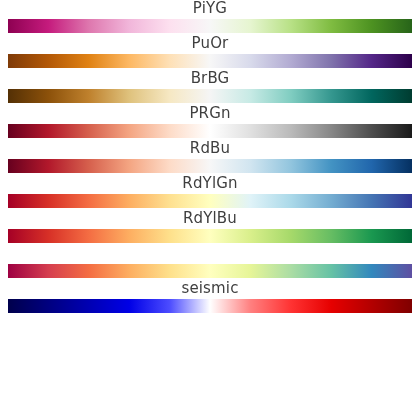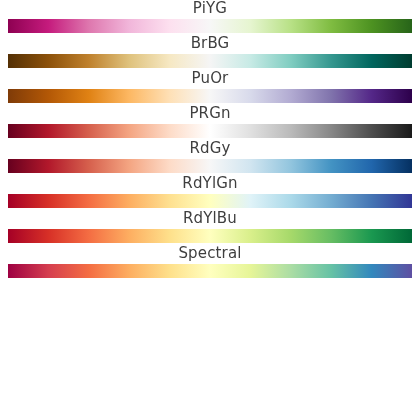--- a/index.html
+++ b/index.html
@@ -50,50 +50,53 @@
 
 <div id="figure">
 
   <div class="cmap-row">
     <div class="cmap-label">PiYG</div>
     <div class="cmap-bar" style="background: linear-gradient(to right, rgb(142, 1, 82) 0%, rgb(197, 27, 125) 10%, rgb(222, 119, 174) 20%, rgb(241, 182, 218) 30%, rgb(253, 224, 239) 40%, rgb(247, 247, 247) 50%, rgb(230, 245, 208) 60%, rgb(184, 225, 134) 70%, rgb(127, 188, 65) 80%, rgb(77, 146, 33) 90%, rgb(39, 100, 25) 100%);"></div>
   </div>
 
 
   <div class="cmap-row">
-    <div class="cmap-label">BrBG</div>
-    <div class="cmap-bar" style="background: linear-gradient(to right, rgb(84, 48, 5) 0%, rgb(140, 81, 10) 10%, rgb(191, 129, 45) 20%, rgb(223, 194, 125) 30%, rgb(246, 232, 195) 40%, rgb(245, 245, 245) 50%, rgb(199, 234, 229) 60%, rgb(128, 205, 193) 70%, rgb(53, 151, 143) 80%, rgb(1, 102, 94) 90%, rgb(0, 60, 48) 100%);"></div>
+    <div class="cmap-label">PuOr</div>
+    <div class="cmap-bar" style="background: linear-gradient(to right, rgb(127, 59, 8) 0%, rgb(179, 88, 6) 10%, rgb(224, 130, 20) 20%, rgb(253, 184, 99) 30%, rgb(254, 224, 182) 40%, rgb(247, 247, 247) 50%, rgb(216, 218, 235) 60%, rgb(178, 171, 210) 70%, rgb(128, 115, 172) 80%, rgb(84, 39, 136) 90%, rgb(45, 0, 75) 100%);"></div>
   </div>
 
   <div class="cmap-row">
-    <div class="cmap-label">PuOr</div>
-    <div class="cmap-bar" style="background: linear-gradient(to right, rgb(127, 59, 8) 0%, rgb(179, 88, 6) 10%, rgb(224, 130, 20) 20%, rgb(253, 184, 99) 30%, rgb(254, 224, 182) 40%, rgb(247, 247, 247) 50%, rgb(216, 218, 235) 60%, rgb(178, 171, 210) 70%, rgb(128, 115, 172) 80%, rgb(84, 39, 136) 90%, rgb(45, 0, 75) 100%);"></div>
+    <div class="cmap-label">BrBG</div>
+    <div class="cmap-bar" style="background: linear-gradient(to right, rgb(84, 48, 5) 0%, rgb(140, 81, 10) 10%, rgb(191, 129, 45) 20%, rgb(223, 194, 125) 30%, rgb(246, 232, 195) 40%, rgb(245, 245, 245) 50%, rgb(199, 234, 229) 60%, rgb(128, 205, 193) 70%, rgb(53, 151, 143) 80%, rgb(1, 102, 94) 90%, rgb(0, 60, 48) 100%);"></div>
   </div>
 
   <div class="cmap-row">
     <div class="cmap-label">PRGn</div>
     <div class="cmap-bar" style="background: linear-gradient(to right, rgb(103, 0, 31) 0%, rgb(178, 24, 43) 10%, rgb(214, 96, 77) 20%, rgb(244, 165, 130) 30%, rgb(253, 219, 199) 40%, rgb(255, 255, 255) 50%, rgb(224, 224, 224) 60%, rgb(186, 186, 186) 70%, rgb(135, 135, 135) 80%, rgb(77, 77, 77) 90%, rgb(26, 26, 26) 100%);"></div>
   </div>
 
   <div class="cmap-row">
-    <div class="cmap-label">RdGy</div>
+    <div class="cmap-label">RdBu</div>
     <div class="cmap-bar" style="background: linear-gradient(to right, rgb(103, 0, 31) 0%, rgb(178, 24, 43) 10%, rgb(214, 96, 77) 20%, rgb(244, 165, 130) 30%, rgb(253, 219, 199) 40%, rgb(247, 247, 247) 50%, rgb(209, 229, 240) 60%, rgb(146, 197, 222) 70%, rgb(67, 147, 195) 80%, rgb(33, 102, 172) 90%, rgb(5, 48, 97) 100%);"></div>
   </div>
 
   <div class="cmap-row">
     <div class="cmap-label">RdYlGn</div>
     <div class="cmap-bar" style="background: linear-gradient(to right, rgb(165, 0, 38) 0%, rgb(215, 48, 39) 10%, rgb(244, 109, 67) 20%, rgb(253, 174, 97) 30%, rgb(254, 224, 144) 40%, rgb(255, 255, 191) 50%, rgb(224, 243, 248) 60%, rgb(171, 217, 233) 70%, rgb(116, 173, 209) 80%, rgb(69, 117, 180) 90%, rgb(49, 54, 149) 100%);"></div>
   </div>
 
   <div class="cmap-row">
     <div class="cmap-label">RdYlBu</div>
     <div class="cmap-bar" style="background: linear-gradient(to right, rgb(165, 0, 38) 0%, rgb(215, 48, 39) 10%, rgb(244, 109, 67) 20%, rgb(253, 174, 97) 30%, rgb(254, 224, 139) 40%, rgb(255, 255, 191) 50%, rgb(217, 239, 139) 60%, rgb(166, 217, 106) 70%, rgb(102, 189, 99) 80%, rgb(26, 152, 80) 90%, rgb(0, 104, 55) 100%);"></div>
   </div>
 
   <div class="cmap-row">
-    <div class="cmap-label">Spectral</div>
     <div class="cmap-bar" style="background: linear-gradient(to right, rgb(158, 1, 66) 0%, rgb(213, 62, 79) 10%, rgb(244, 109, 67) 20%, rgb(253, 174, 97) 30%, rgb(254, 224, 139) 40%, rgb(255, 255, 191) 50%, rgb(230, 245, 152) 60%, rgb(171, 221, 164) 70%, rgb(102, 194, 165) 80%, rgb(50, 136, 189) 90%, rgb(94, 79, 162) 100%);"></div>
   </div>
 
 
 
+  <div class="cmap-row">
+    <div class="cmap-label">seismic</div>
+    <div class="cmap-bar" style="background: linear-gradient(to right, rgb(0, 0, 76) 0%, rgb(0, 0, 128) 10%, rgb(0, 0, 179) 20%, rgb(0, 0, 230) 30%, rgb(76, 76, 255) 40%, rgb(255, 255, 255) 50%, rgb(255, 128, 128) 60%, rgb(255, 51, 51) 70%, rgb(230, 0, 0) 80%, rgb(179, 0, 0) 90%, rgb(128, 0, 0) 100%);"></div>
+  </div>
 
 </div>
 
 </body></html>

